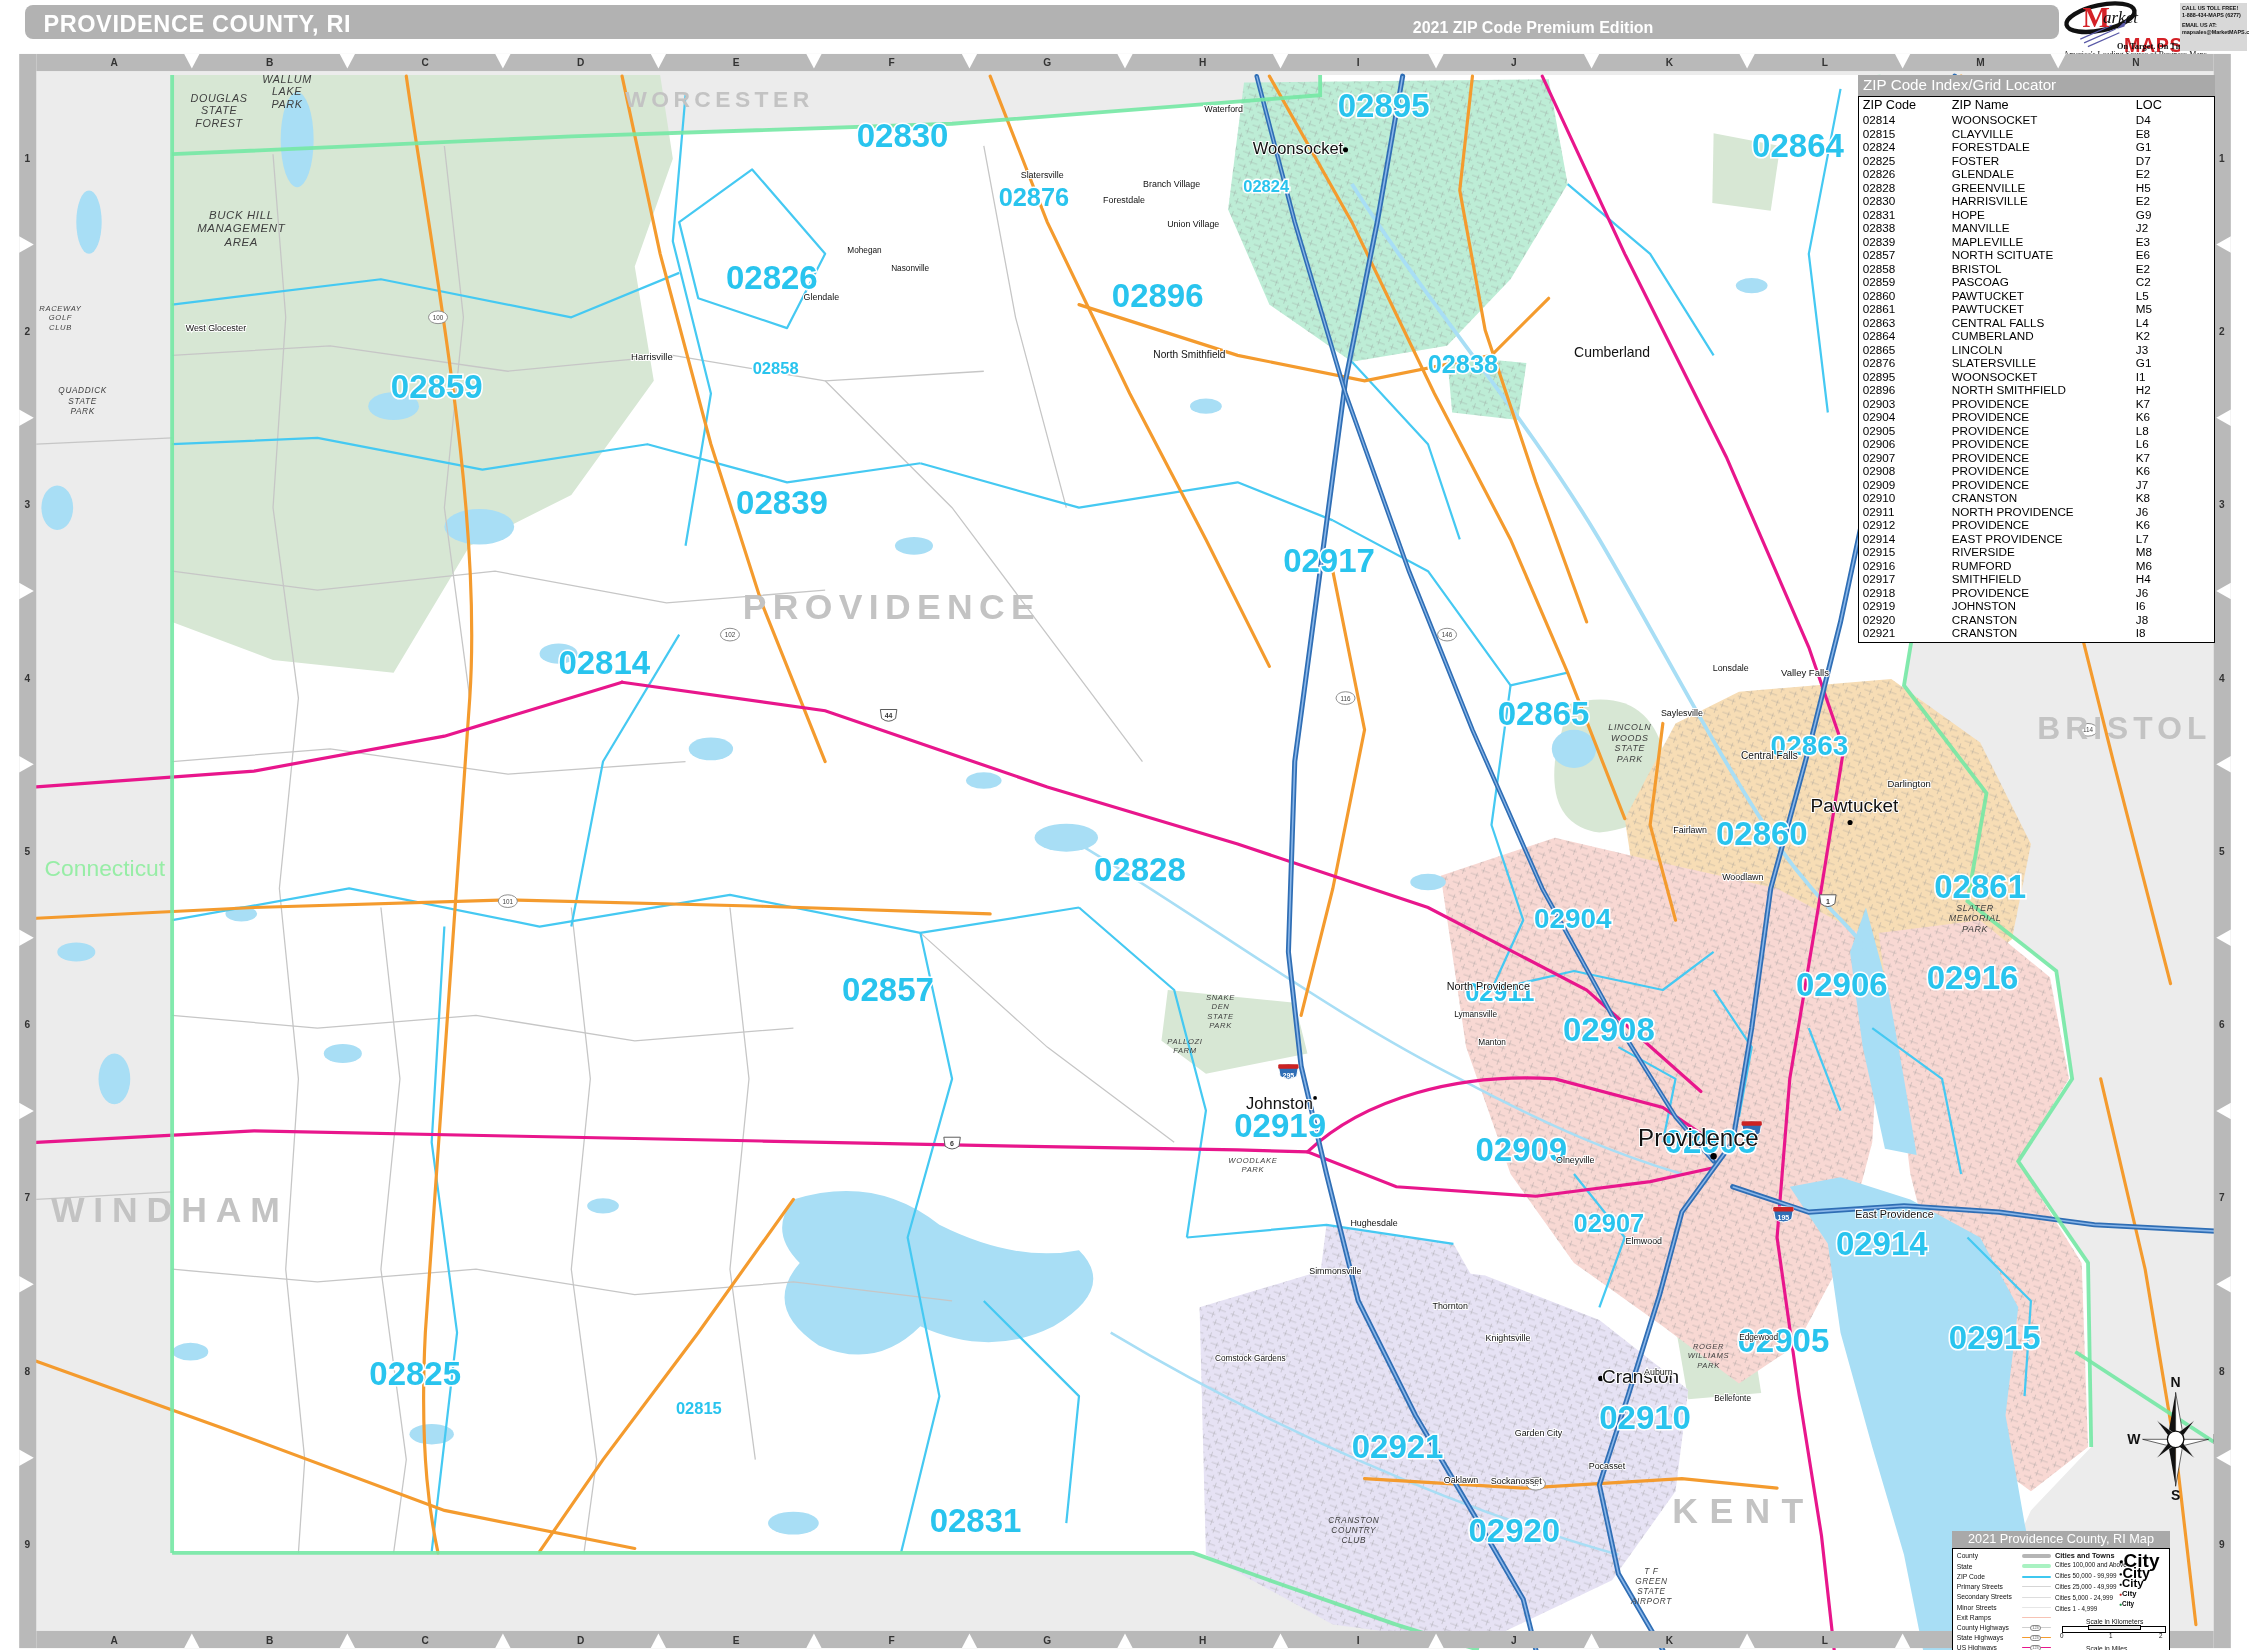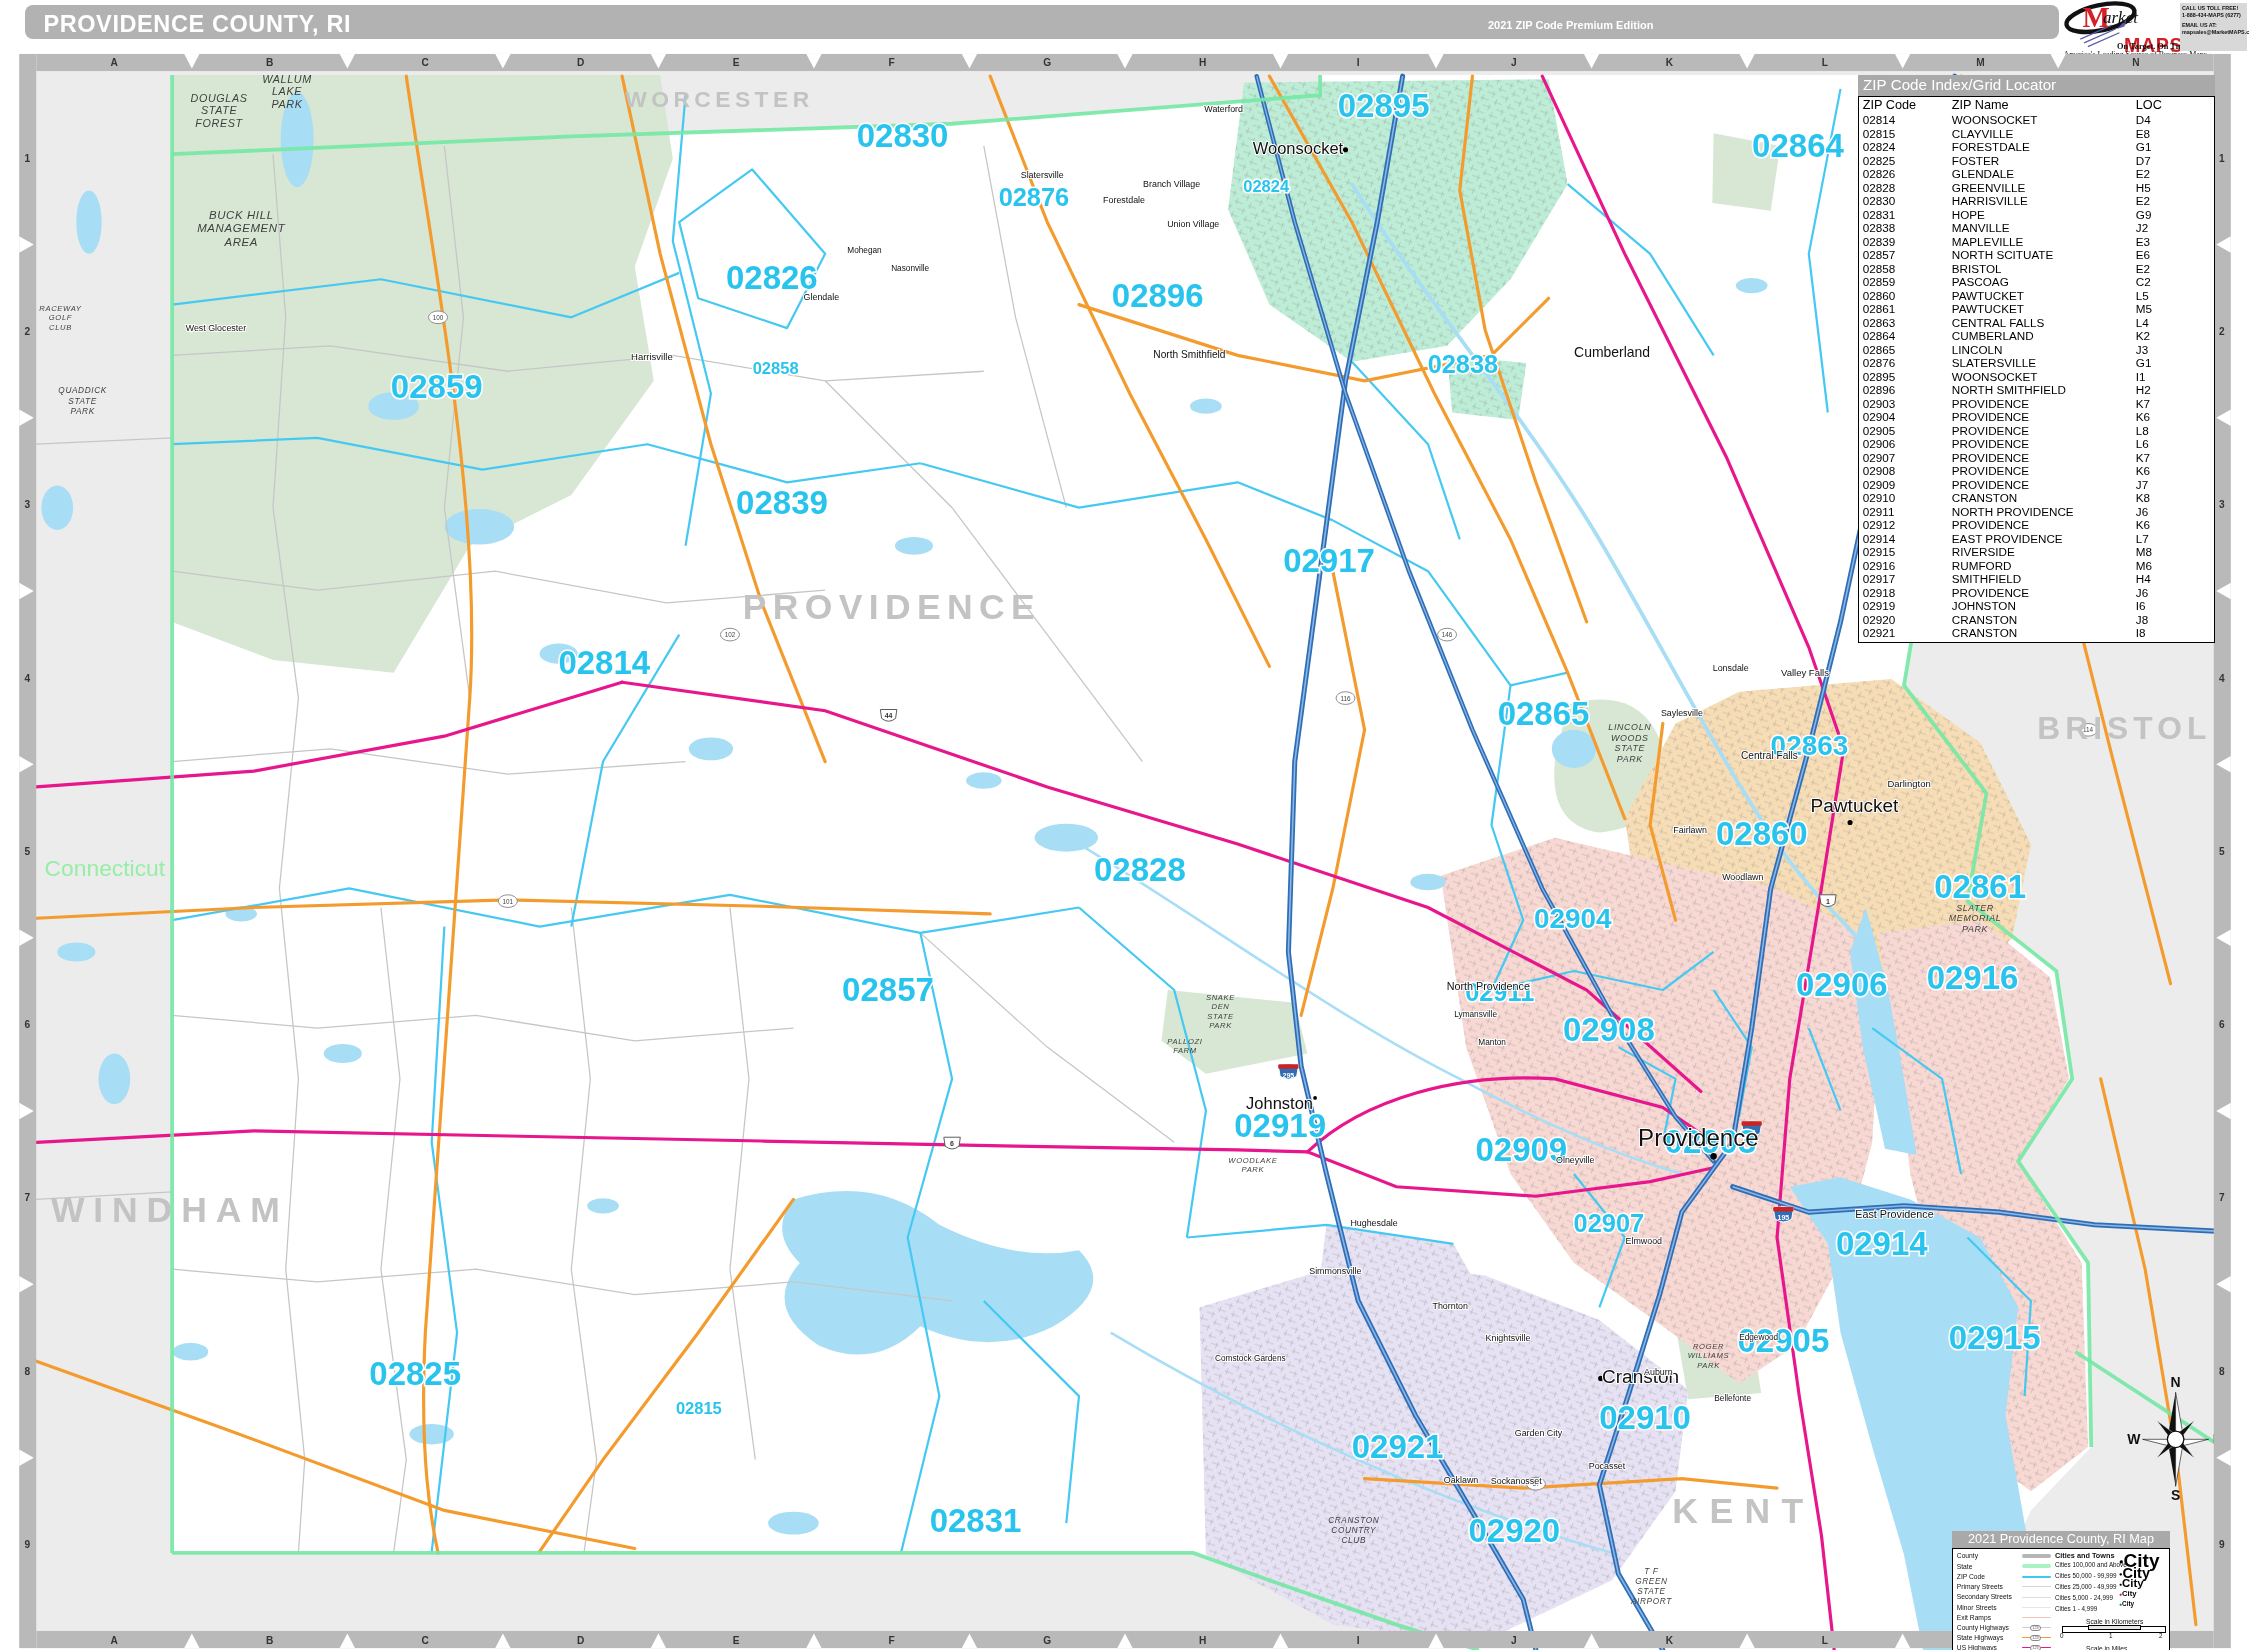--- a/index.html
+++ b/index.html
@@ -1,21 +1,21 @@
 <!DOCTYPE html>
 <html style="font-size:10.2px"><head>
 <meta charset="utf-8">
 <style>
   html,body{margin:0;padding:0;background:#ffffff;}
   #page{position:relative;width:2250px;height:1650px;background:#ffffff;overflow:hidden;
         font-family:"Liberation Sans",sans-serif;}
   
   #header-band{position:absolute;left:25.4px;top:5.1px;width:2034px;height:34px;background:#b2b2b2;border-radius:8px;}
   #page-title{position:absolute;left:18px;top:5.7px;color:#ffffff;font-size:23.5px;font-weight:bold;letter-spacing:0.6px;}
-  #edition{position:absolute;right:406px;top:14px;color:#ffffff;font-size:11px;font-weight:bold;}
+  #edition{position:absolute;right:406px;top:14px;color:#ffffff;font-size:16px;font-weight:bold;}
   
   #logo{position:absolute;left:2061px;top:0px;width:188px;height:58px;background:#ffffff;}
   .lg{position:absolute;white-space:nowrap;}
   #logo-m{left:21.6px;top:1.3px;font-family:"Liberation Serif",serif;font-weight:bold;font-size:29px;color:#d42127;}
   #logo-arket{left:42px;top:7.6px;font-family:"Liberation Serif",serif;font-style:italic;font-size:17px;color:#111;}
   #logo-maps{left:63px;top:21.6px;font-weight:bold;font-size:19.7px;color:#d42127;letter-spacing:0.6px;margin-top:12px;}
   #logo-tag{left:56px;top:42px;font-family:"Liberation Serif",serif;font-weight:bold;font-size:8.3px;color:#111;}
   #logo-sub{left:2.5px;top:50px;font-family:"Liberation Serif",serif;font-size:8px;color:#111;}
   #logo-contact{position:absolute;left:119px;top:2.5px;width:67px;height:48px;background:#d8d8d8;padding:2.5px 1.9px;box-sizing:border-box;}
   #logo-contact div{font-size:5.4px;font-weight:bold;color:#111;line-height:6.7px;}

